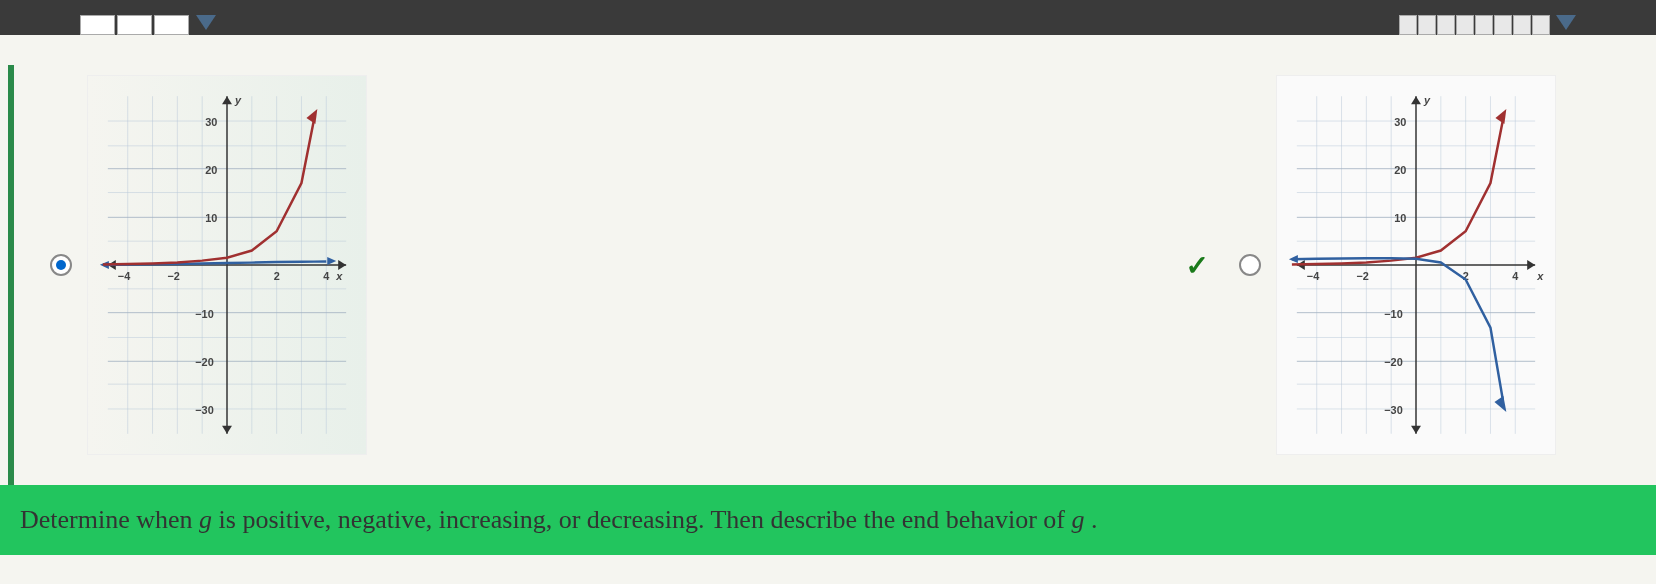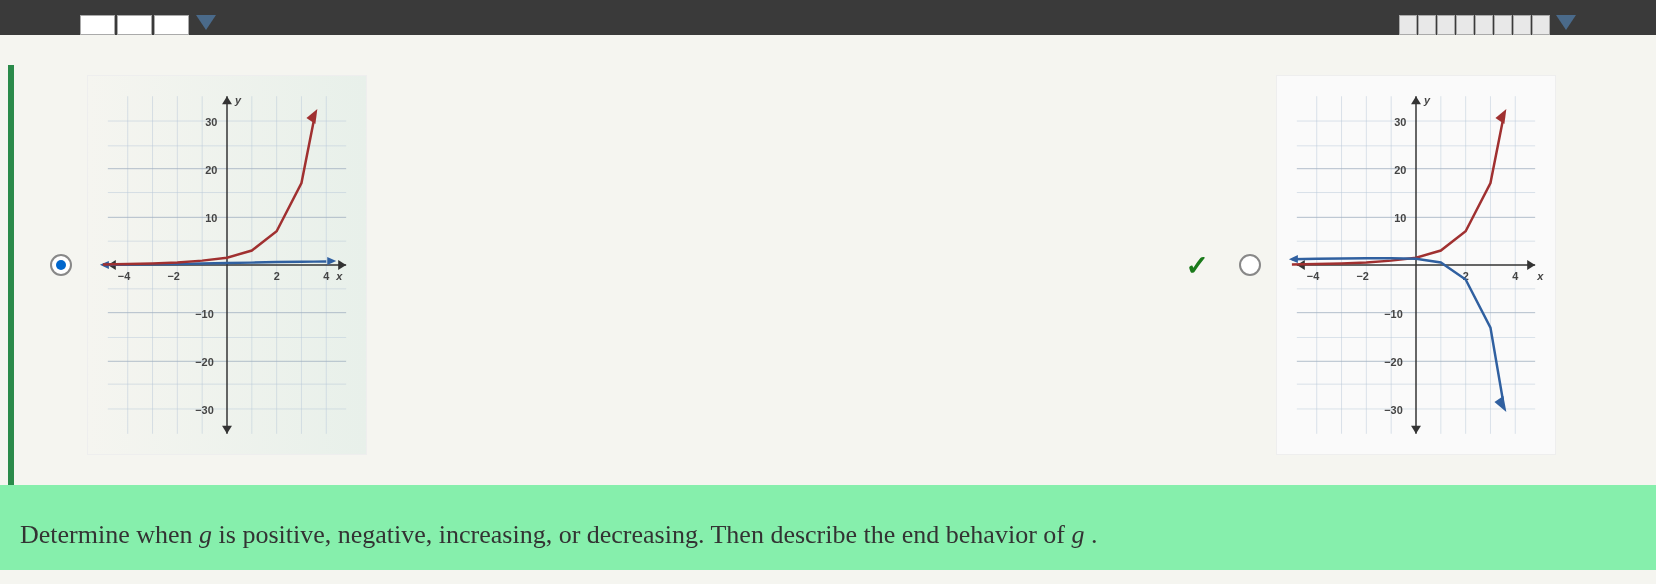--- a/index.html
+++ b/index.html
@@ -102,25 +102,25 @@
     .checkmark {
       color: #1a7a1a;
       font-size: 28px;
       font-weight: bold;
       margin: 0 30px;
     }
     .spacer-mid {
       flex: 1;
     }
     .question-text {
-      padding: 35px 40px 20px 20px;
+      padding: 20px 40px 20px 20px;
       font-size: 26px;
       color: #333;
       font-family: 'Times New Roman', serif;
-      background: #86efac;
+      background: #22c55e;
     }
     .question-text .var {
       font-style: italic;
     }
     .tick-label {
       font-family: Arial, sans-serif;
       font-size: 11px;
       fill: #444;
       font-weight: bold;
     }

